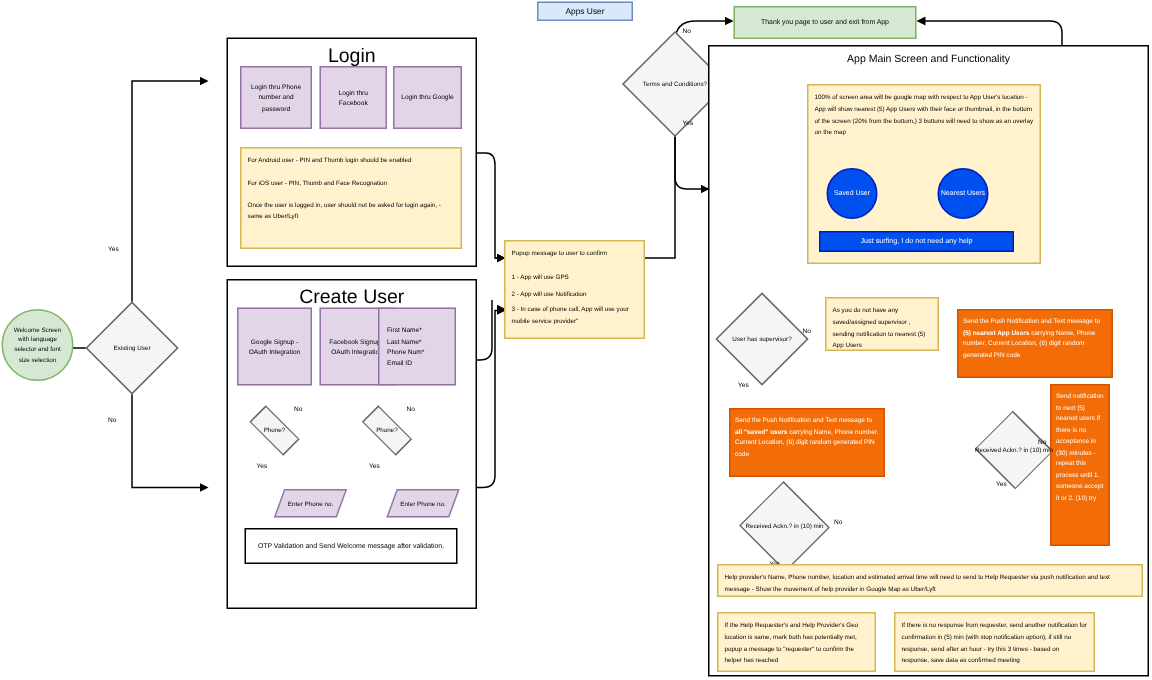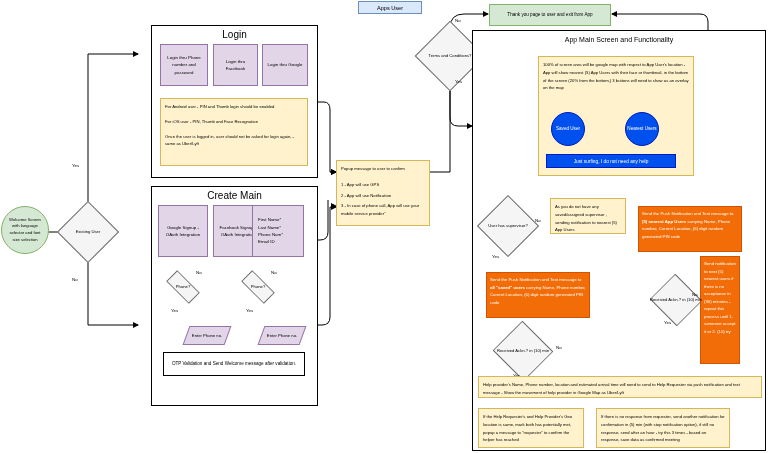--- a/index.html
+++ b/index.html
@@ -8,21 +8,21 @@
     width:768px;height:453px;position:relative;overflow:hidden;
     color:#000;
   }
   .canvas{position:absolute;left:0;top:0;width:768px;height:453px;}
   svg.wires{position:absolute;left:0;top:0;width:768px;height:453px;pointer-events:none;}
   .node{position:absolute;box-sizing:border-box;display:flex;align-items:center;justify-content:center;text-align:center;}
   .node .txt{display:block;width:100%;}
 
   
   .frame{border:1px solid #000;background:#ffffff;}
-  .frame-title{position:absolute;width:100%;text-align:center;font-size:10px;color:#000;}
+  .frame-title{position:absolute;width:100%;text-align:center;font-size:13px;color:#000;}
 
   
   .purple{background:#e1d5e7;border:1px solid #9673a6;font-size:4.4px;line-height:1.7;color:#000;padding:2px;}
   .purple-left{text-align:left;justify-content:flex-start;}
 
   
   .note{background:#fff2cc;border:1px solid #d6b656;font-size:4.2px;line-height:1.85;text-align:left;
         justify-content:flex-start;align-items:flex-start;padding:4px 4px;color:#000;}
 
   
@@ -198,21 +198,21 @@
     <span class="txt">Login thru Google</span>
   </div>
 
   <div class="node note" style="left:160px;top:98px;width:148px;height:68px;flex-direction:column;">
     <div style="margin-bottom:7px;">For Android user - PIN and Thumb login should be enabled</div>
     <div style="margin-bottom:7px;">For iOS user - PIN, Thumb and Face Recognation</div>
     <div>Once the user is logged in, user should not be asked for login again, - same as Uber/Lyft</div>
   </div>
 
   <div class="node frame" style="left:151px;top:186px;width:167px;height:220px;"></div>
-  <div class="frame-title" style="left:151px;top:190px;width:167px;">Create Main</div>
+  <div class="frame-title" style="left:151px;top:190px;width:167px;">Create User</div>
 
   <div class="node purple" style="left:158px;top:205px;width:50px;height:52px;">
     <span class="txt">Google Signup - OAuth Integration</span>
   </div>
   <div class="node purple" style="left:213px;top:205px;width:50px;height:52px;">
     <span class="txt">Facebook Signup - OAuth Integration</span>
   </div>
   <div class="node purple purple-left" style="left:252px;top:205px;width:52px;height:52px;white-space:pre-line;">
     <span class="txt" style="text-align:left;padding-left:3px;">First Name*
 Last Name*

